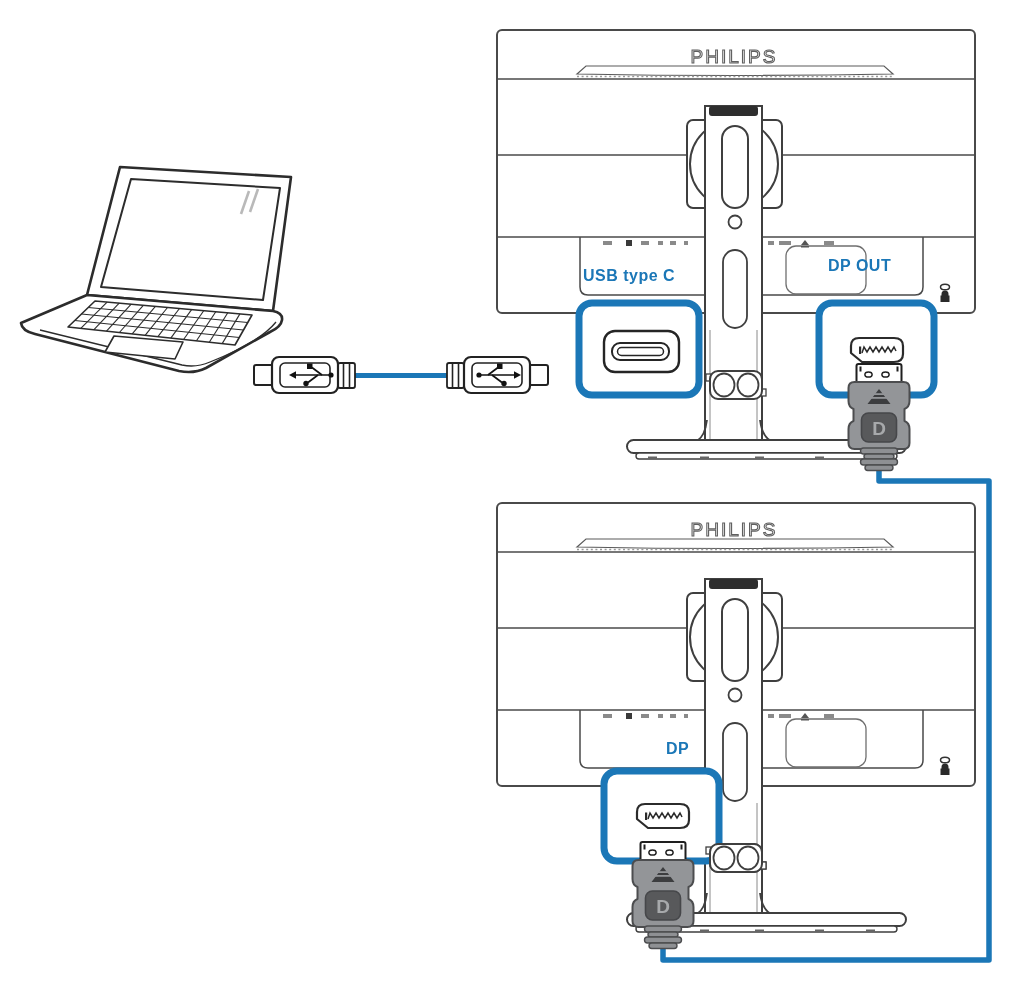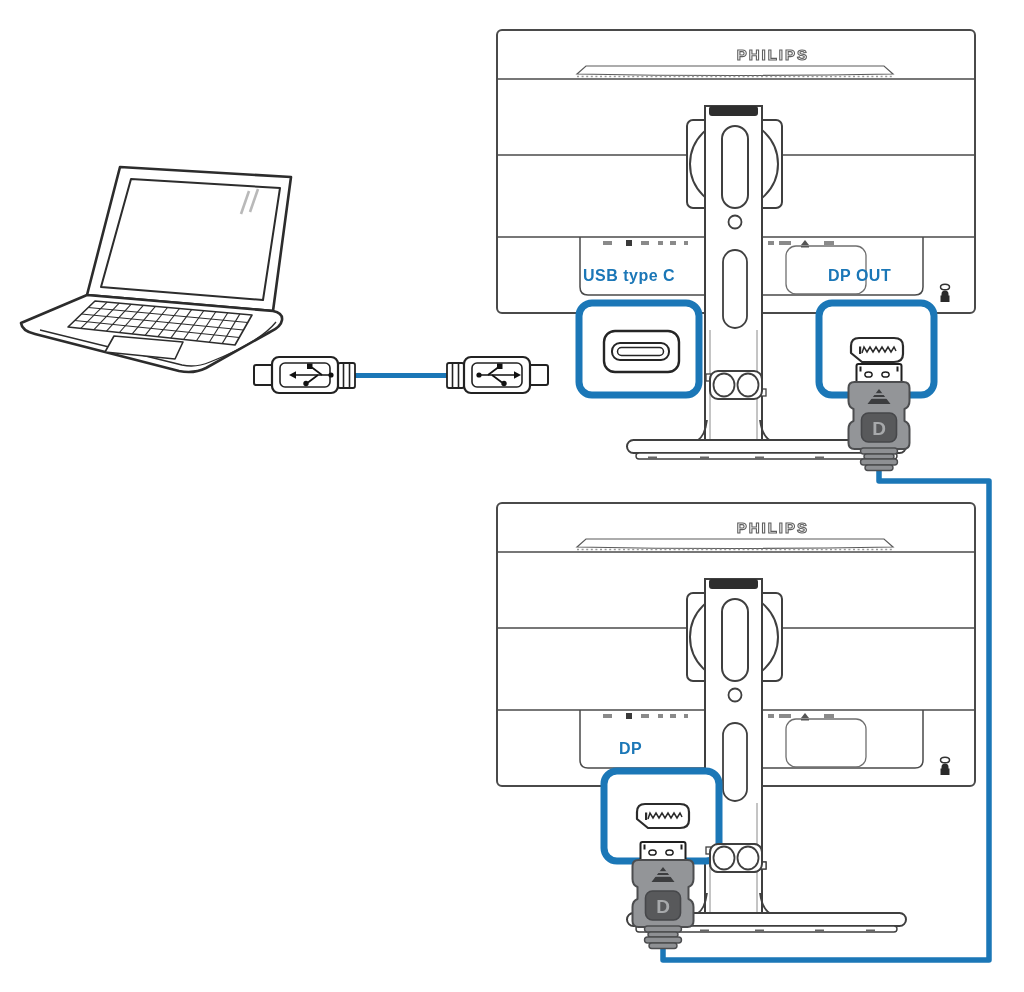--- a/index.html
+++ b/index.html
@@ -1,19 +1,19 @@
 <!DOCTYPE html>
 <html><head>
 <meta charset="utf-8">
 <style>
   html,body{margin:0;padding:0;background:#fff;}
   #stage{position:relative;width:1024px;height:992px;background:#fff;overflow:hidden;
          font-family:"Liberation Sans",sans-serif;}
   #artwork{position:absolute;left:0;top:0;}
-  .brand{position:absolute;width:150px;text-align:right;font-size:15px;font-weight:700;
+  .brand{position:absolute;width:150px;text-align:center;font-size:19px;font-weight:400;
          letter-spacing:2px;color:#fff;-webkit-text-stroke:1.1px #5f5f5f;}
   .port-label{position:absolute;font-size:16px;font-weight:700;letter-spacing:0.5px;
               color:#1b77b7;white-space:nowrap;}
 </style>
 </head>
 <body>
 
 <div id="stage">
 
 <svg id="artwork" width="1024" height="992" viewBox="0 0 1024 992">
@@ -204,16 +204,16 @@
   <g>
     <use href="#dp-conn-def" transform="translate(632.5,842)"></use>
     <text x="663" y="913" text-anchor="middle" font-size="19" font-weight="bold" font-family="Liberation Sans, sans-serif" fill="#a7a9ab">D</text>
   </g>
 </svg>
 
 <div class="brand" style="left:659px;top:46px;">PHILIPS</div>
 <div class="brand" style="left:659px;top:519px;">PHILIPS</div>
 
 <div class="port-label" style="left:583px;top:267px;">USB type C</div>
-<div class="port-label" style="left:828px;top:267px;">DP OUT</div>
-<div class="port-label" style="left:619px;top:740px;">DP</div>
+<div class="port-label" style="left:828px;top:257px;">DP OUT</div>
+<div class="port-label" style="left:666px;top:740px;">DP</div>
 
 </div>
 
 </body></html>

